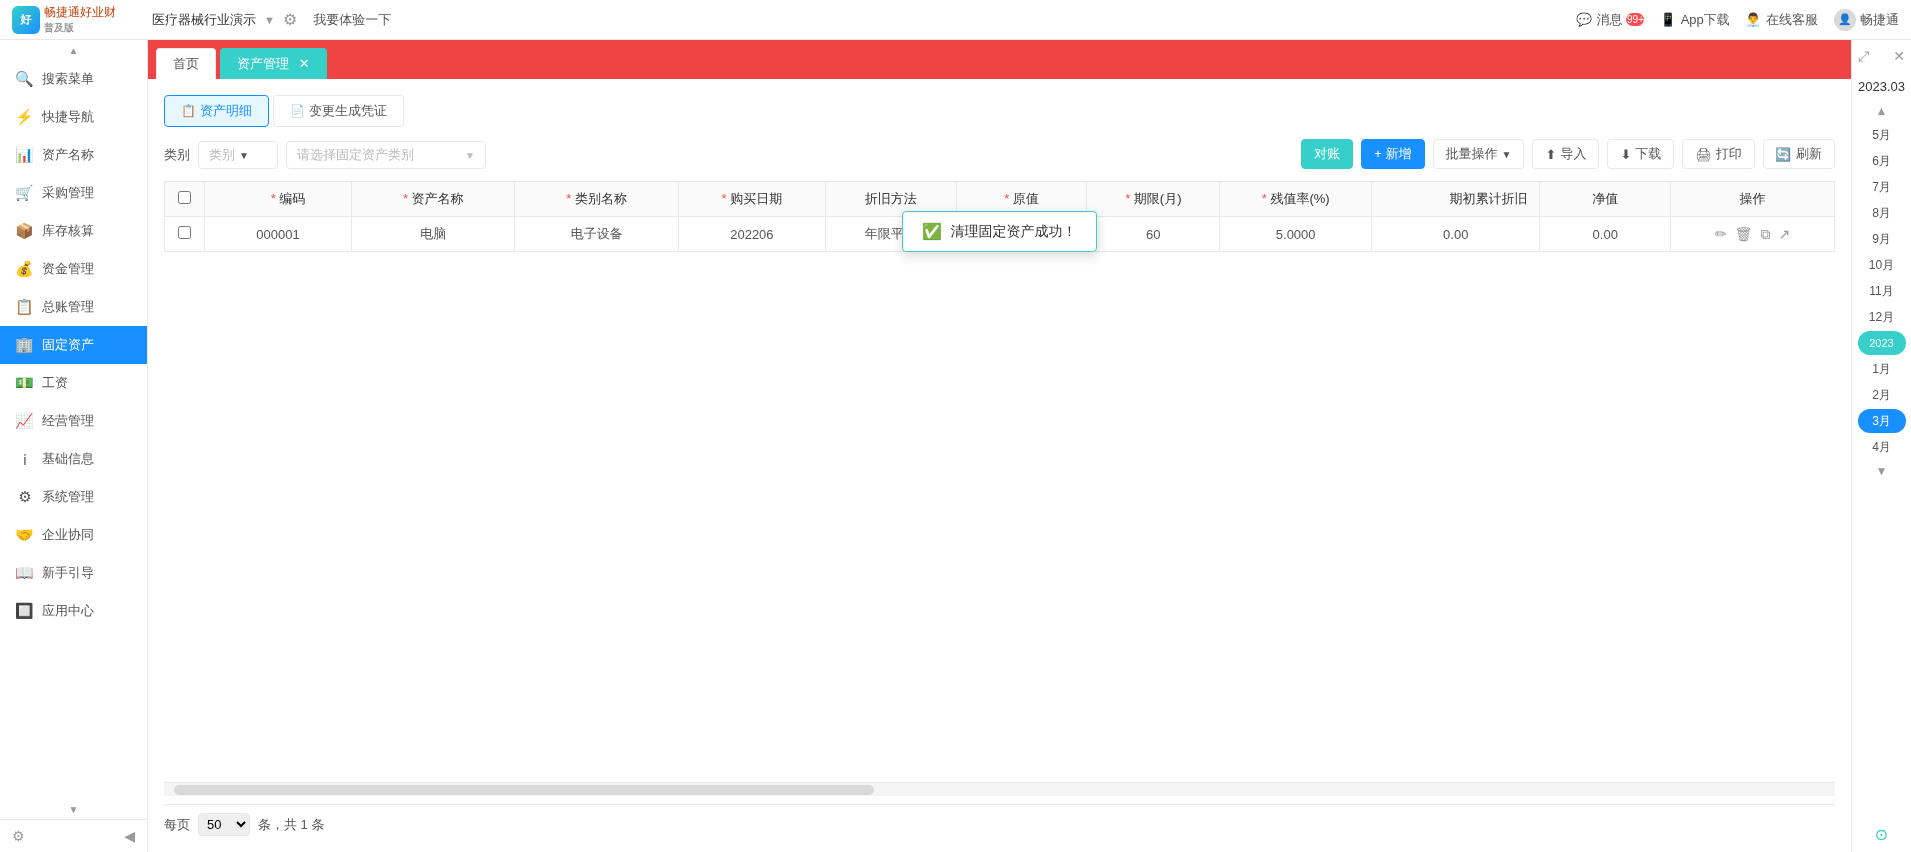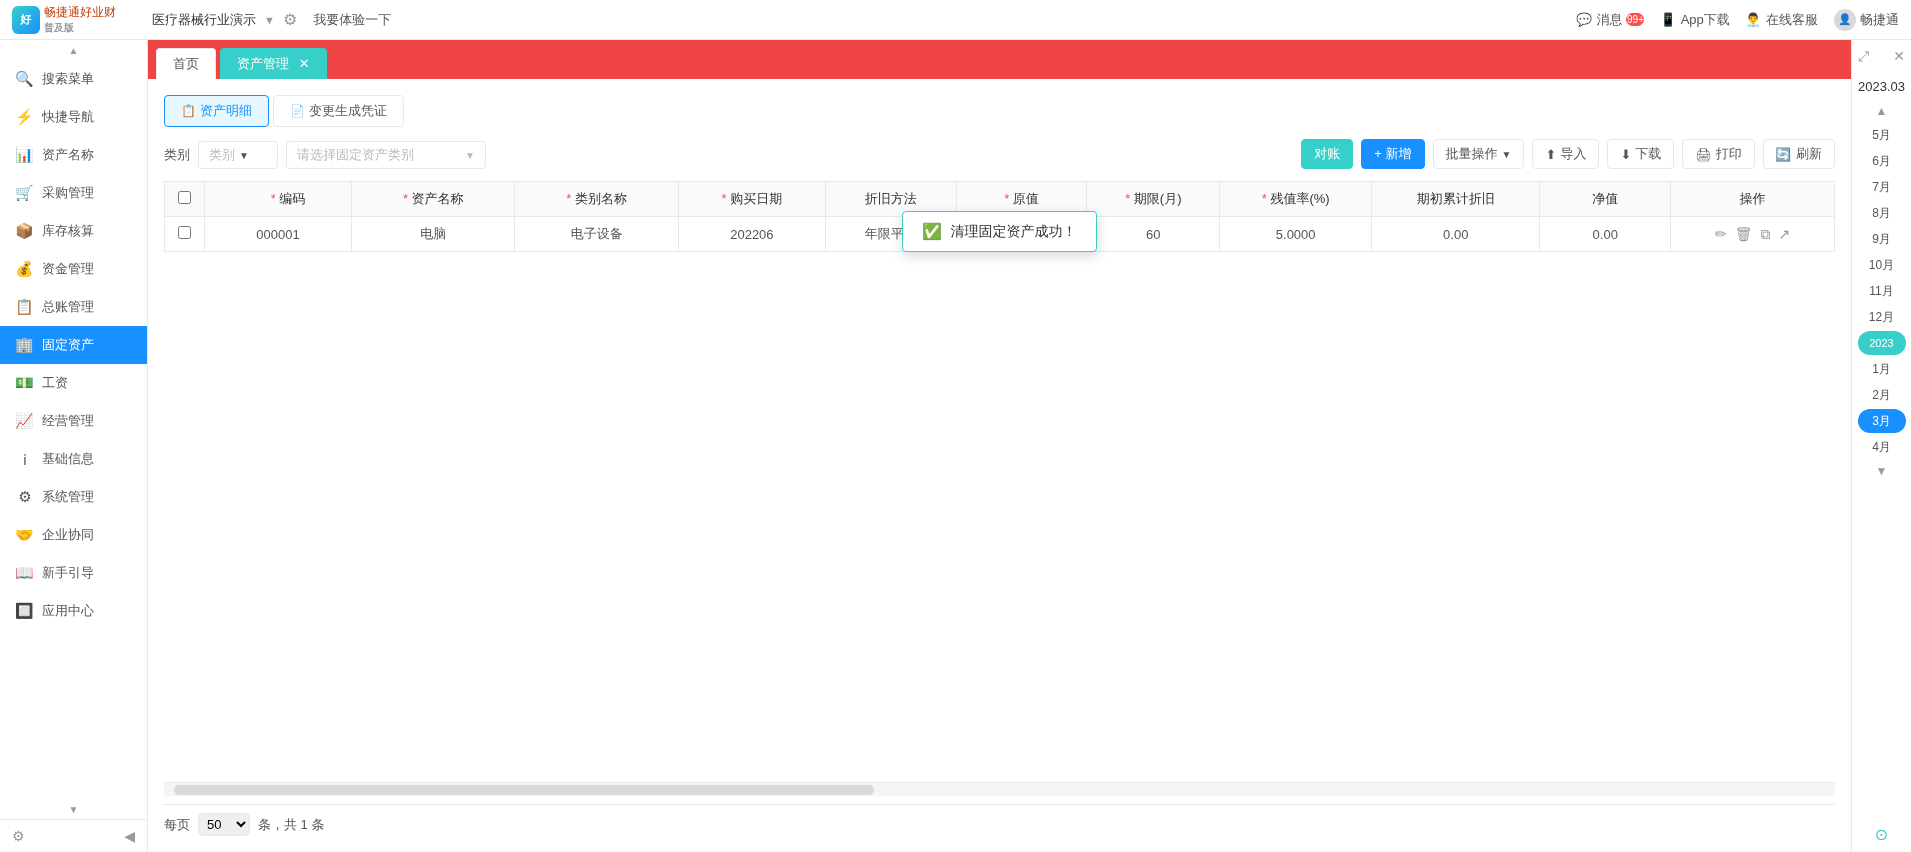--- a/index.html
+++ b/index.html
@@ -311,21 +311,21 @@
     }
     .col-checkbox { width: 40px; }
     .col-code { min-width: 90px; padding-left: 32px; }
     .col-name { min-width: 100px; }
     .col-category { min-width: 100px; }
     .col-date { min-width: 90px; }
     .col-method { min-width: 80px; }
     .col-value { min-width: 80px; }
     .col-period { min-width: 70px; }
     .col-rate { min-width: 80px; }
-    .col-initial { min-width: 100px; }
+    .col-initial { min-width: 100px; text-align: right; }
     .col-net { min-width: 80px; }
     .col-action { min-width: 100px; }
     .row-subtotal td { background: #fafafa; }
 
     
     .action-icons {
       display: flex;
       justify-content: center;
       gap: 8px;
     }

